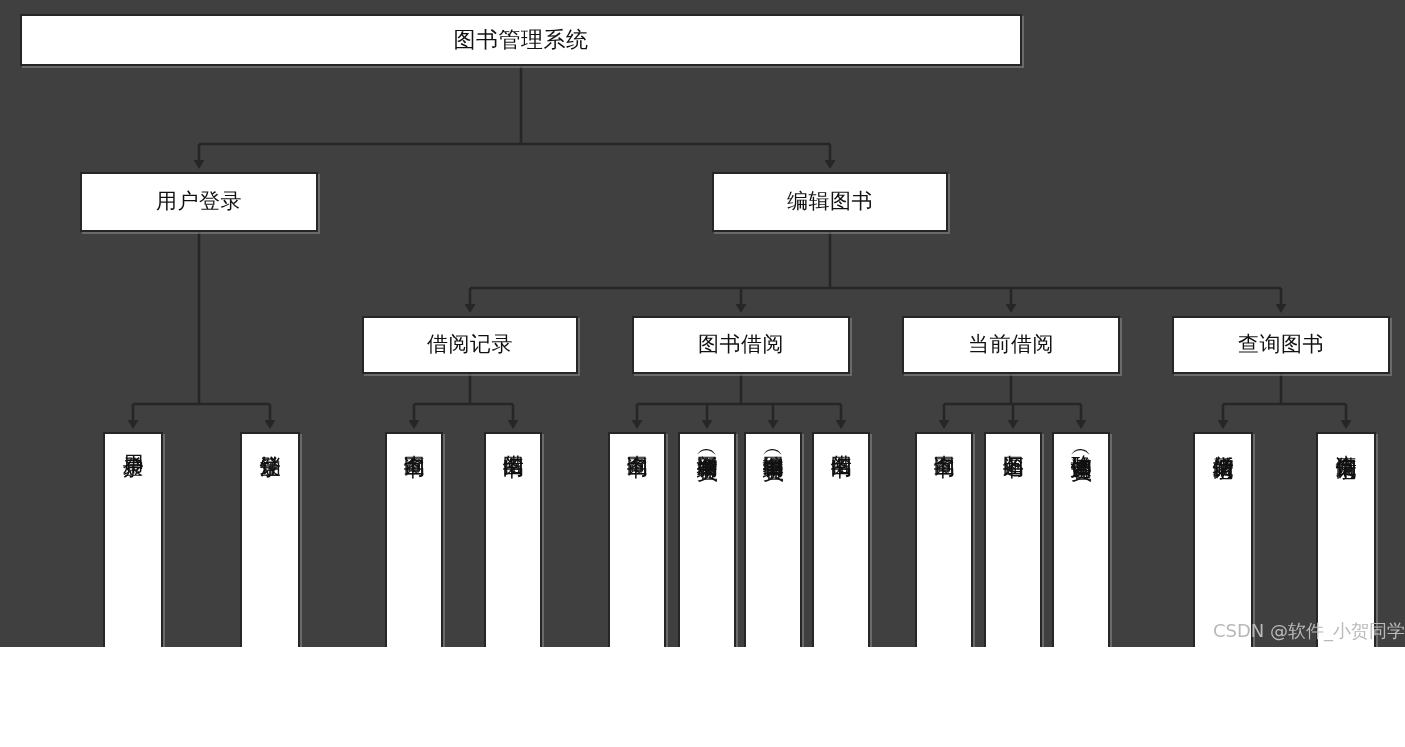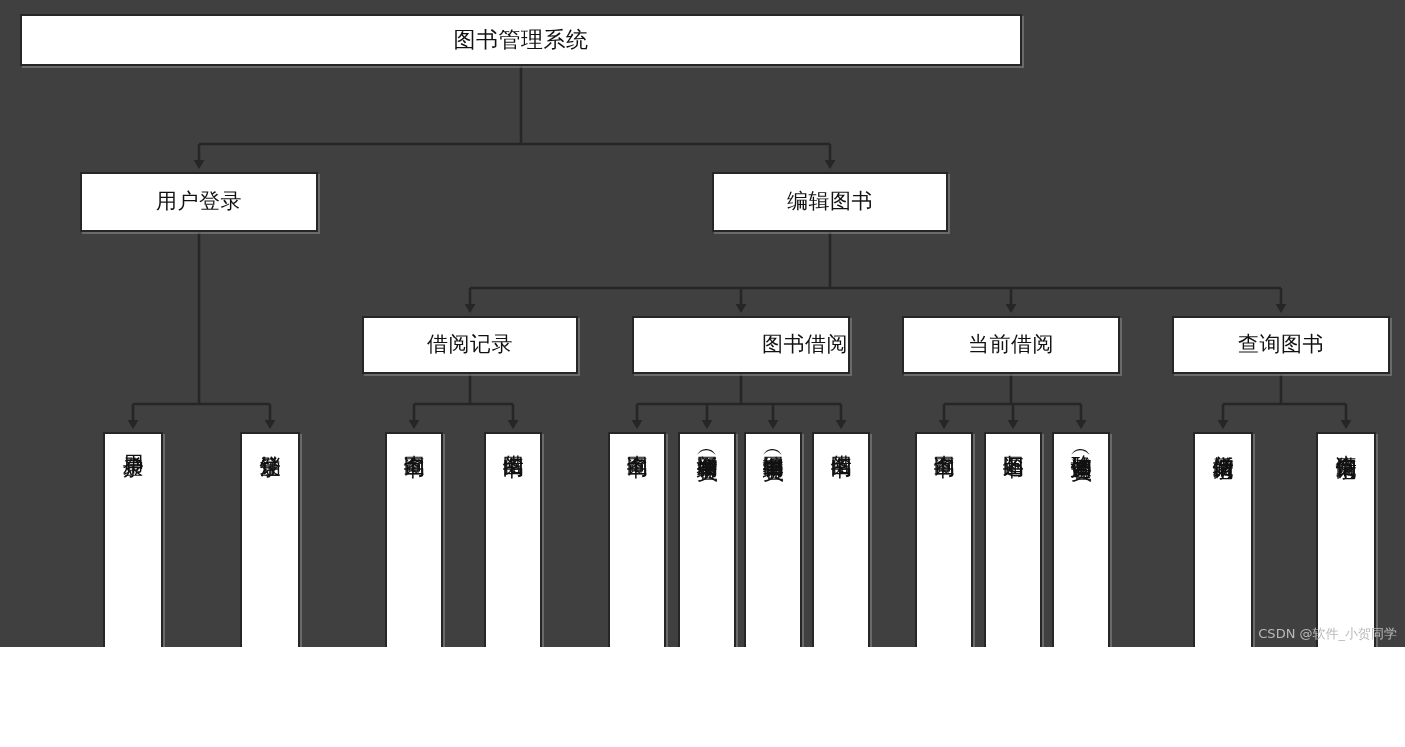--- a/index.html
+++ b/index.html
@@ -60,23 +60,23 @@
   .node.vert .node-label {
     writing-mode: vertical-rl;
     text-orientation: upright;
     font-size: 21px;
     line-height: 1.06;
     letter-spacing: 1px;
     max-height: 100%;
   }
   #watermark {
     position: absolute;
-    right: 8px;
+    right: 0;
     bottom: 4px;
-    font-size: 13px;
+    font-size: 18px;
     color: #b9b9b9;
     white-space: nowrap;
     z-index: 5;
     user-select: none;
   }
 </style>
 </head>
 <body>
 
 <div id="diagram-root">
@@ -130,21 +130,21 @@
       </div>
       <div class="node horiz" style="left: 80px; top: 172px; width: 238px; height: 60px;">
         <span class="node-label">用户登录</span>
       </div>
       <div class="node horiz" style="left: 712px; top: 172px; width: 236px; height: 60px;">
         <span class="node-label">编辑图书</span>
       </div>
       <div class="node horiz" style="left: 362px; top: 316px; width: 216px; height: 58px;">
         <span class="node-label">借阅记录</span>
       </div>
-      <div class="node horiz" style="left: 632px; top: 316px; width: 218px; height: 58px; justify-content: flex-end;">
+      <div class="node horiz" style="left: 632px; top: 316px; width: 218px; height: 58px;">
         <span class="node-label">图书借阅</span>
       </div>
       <div class="node horiz" style="left: 902px; top: 316px; width: 218px; height: 58px; align-items: center;">
         <span class="node-label">当前借阅</span>
       </div>
       <div class="node horiz" style="left: 1172px; top: 316px; width: 218px; height: 58px;">
         <span class="node-label">查询图书</span>
       </div>
       <div class="node vert" style="left: 103px; top: 432px; width: 60px; height: 303px;">
         <span class="node-label">用户登录</span>

